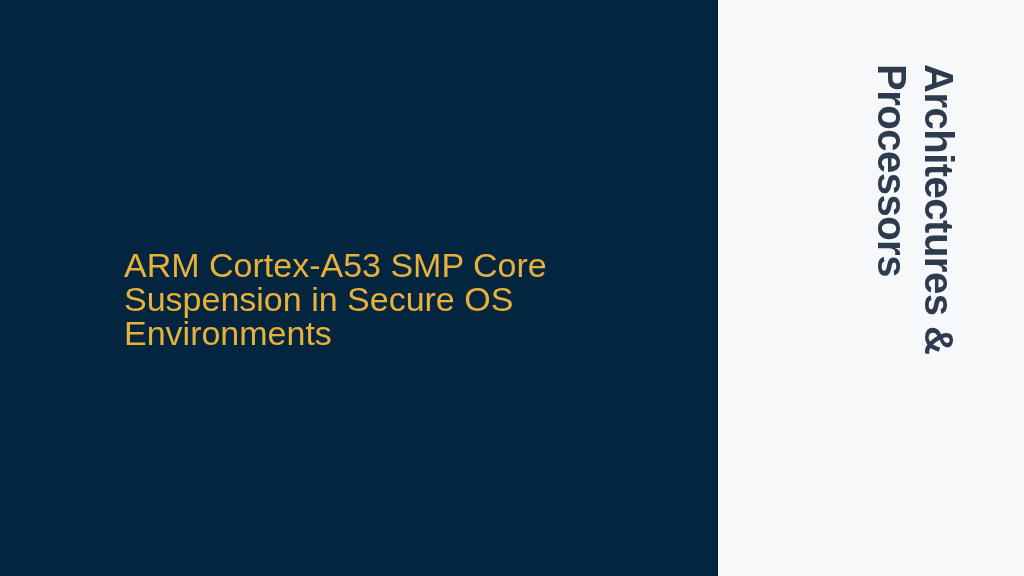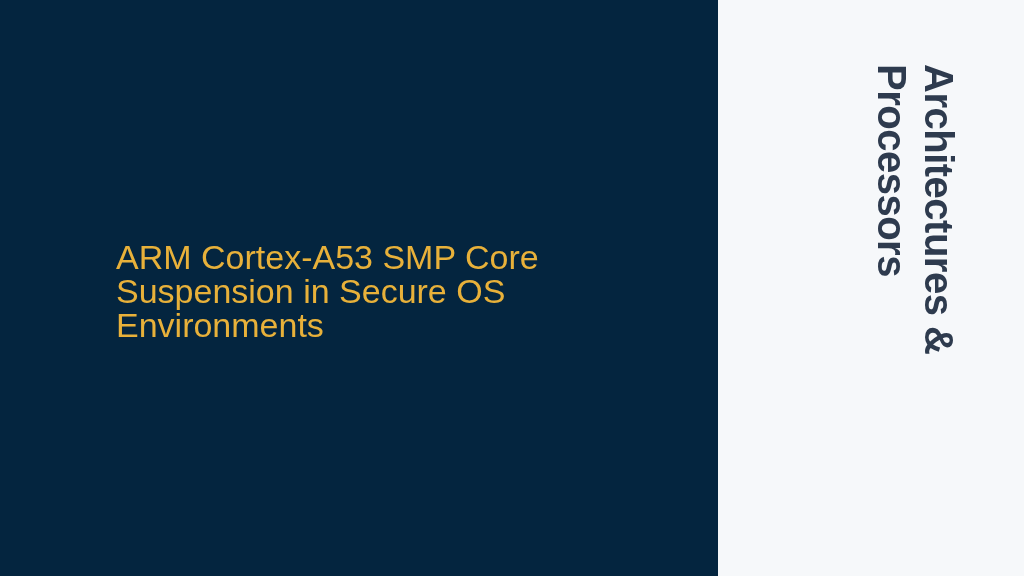--- a/index.html
+++ b/index.html
@@ -29,21 +29,21 @@
   }
 
   .title-block {
     position: absolute;
     left: 112px;
     top: 236px;
     width: 520px;
   }
 
   .slide-title {
-    margin: 4px;
+    margin: 12px;
     padding: 0;
     color: #e8b13a;
     font-family: "Liberation Sans", sans-serif;
     font-size: 34px;
     font-weight: 400;
     line-height: 34px;
     letter-spacing: 0px;
     white-space: pre-line;
   }
 

